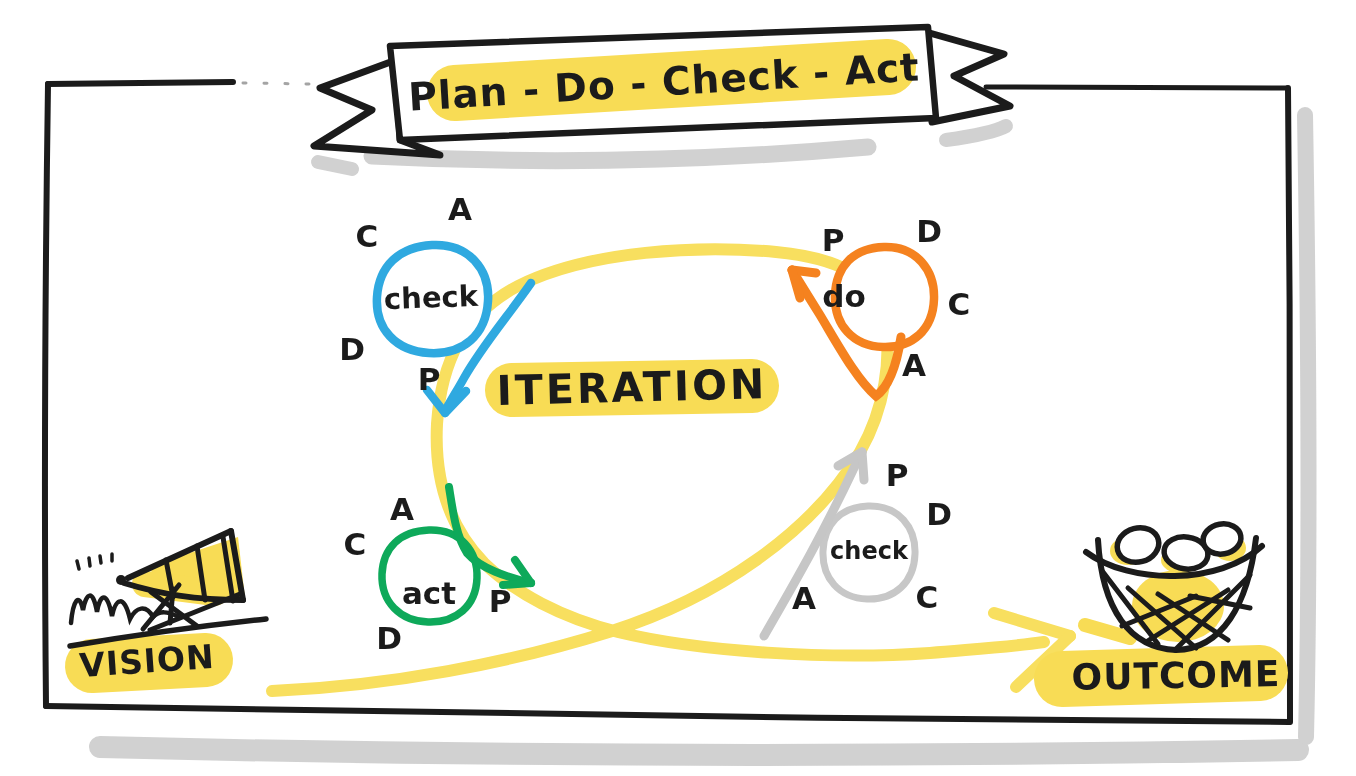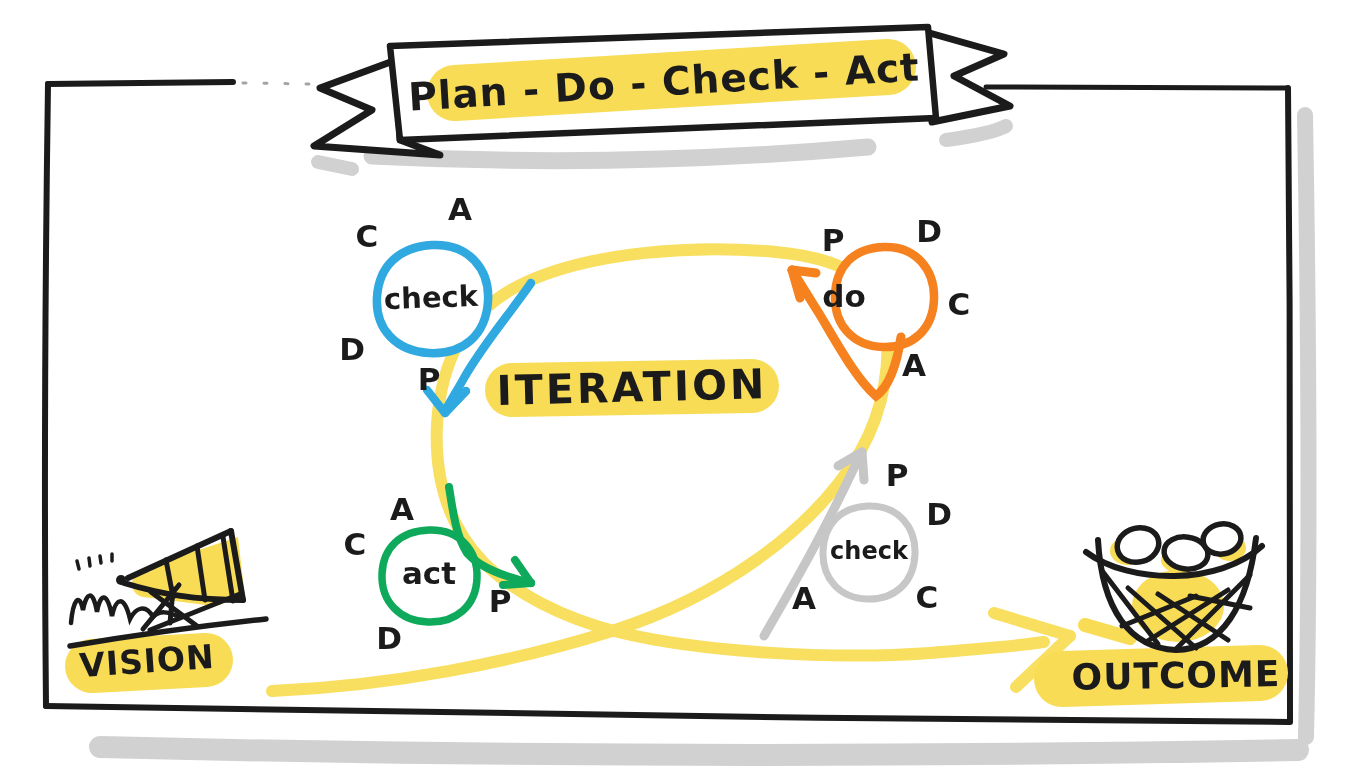--- a/index.html
+++ b/index.html
@@ -12,21 +12,21 @@
         transform:translate(-50%,-50%) rotate(-3.4deg);}
   .iteration{left:632px;top:388px;font-size:41px;letter-spacing:3px;
         transform:translate(-50%,-50%) rotate(-1.5deg);}
   .vision{left:147px;top:661px;font-size:33px;letter-spacing:1px;
         transform:translate(-50%,-50%) rotate(-4deg);}
   .outcome{left:1176px;top:676px;font-size:36px;letter-spacing:1px;
         transform:translate(-50%,-50%) rotate(-1deg);}
   .node-label{font-weight:bold;}
   .lbl-check{left:431px;top:298px;font-size:29px;transform:translate(-50%,-50%) rotate(-2deg);}
   .lbl-do{left:844px;top:296px;font-size:31px;}
-  .lbl-act{left:429px;top:573px;font-size:31px;}
+  .lbl-act{left:429px;top:593px;font-size:31px;}
   .lbl-plan{left:869px;top:551px;font-size:24px;}
   .pdca-letter{font-size:31px;font-weight:bold;}
 </style>
 </head>
 <body>
 
 <div class="stage">
 
 <svg width="1356" height="776" viewBox="0 0 1356 776">
 

